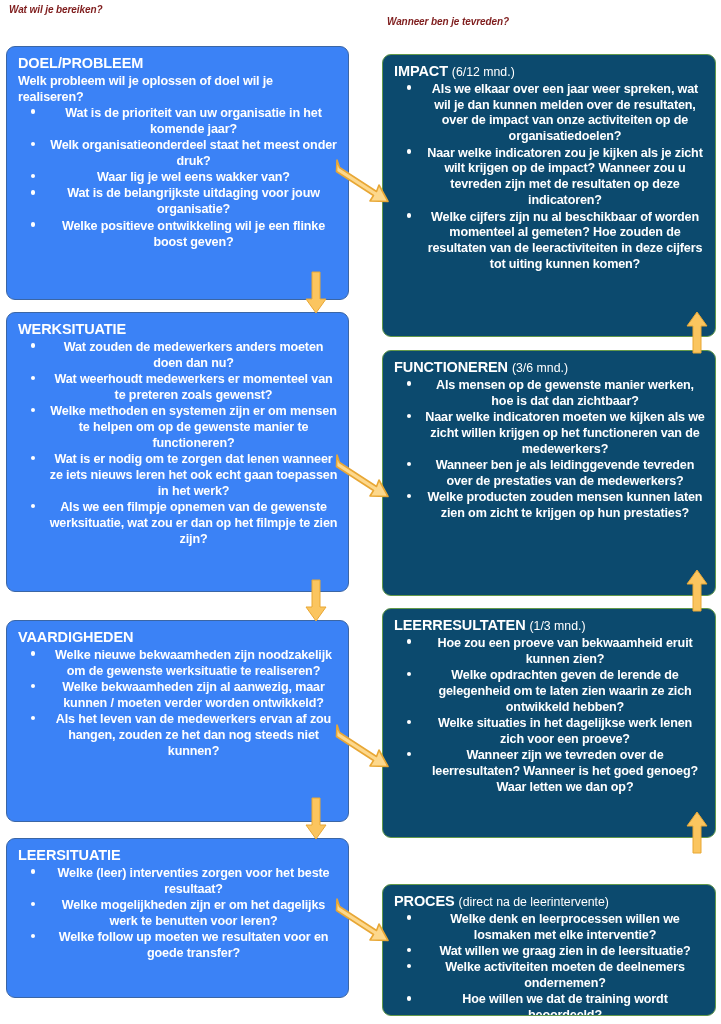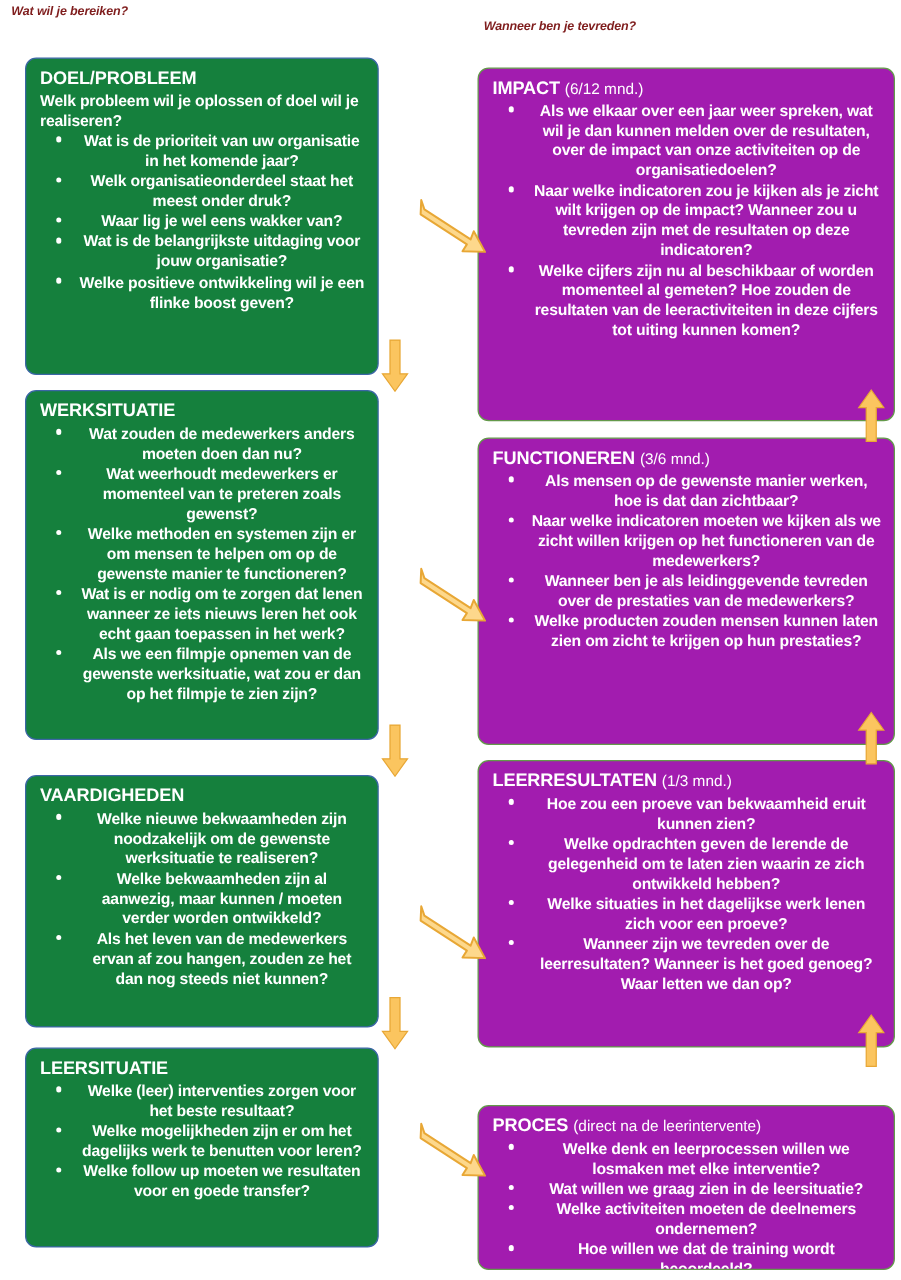--- a/index.html
+++ b/index.html
@@ -34,27 +34,27 @@
 
   .card {
     position: absolute;
     border-radius: 9px;
     box-sizing: border-box;
     color: #ffffff;
     padding: 8px 10px 8px 11px;
     overflow: hidden;
   }
   .card.blue {
-    background: #15803d;
+    background: #3b82f6;
     border: 1px solid #3b66a5;
-    left: 20px;
-    width: 283px;
+    left: 6px;
+    width: 343px;
   }
   .card.green {
-    background: #a21caf;
+    background: #0c4a6e;
     border: 1px solid #63994a;
     left: 382px;
     width: 334px;
   }
   .card-title {
     font-size: 14.5px;
     font-weight: bold;
     line-height: 1.22;
     margin: 0 0 1px 0;
     letter-spacing: -0.1px;

